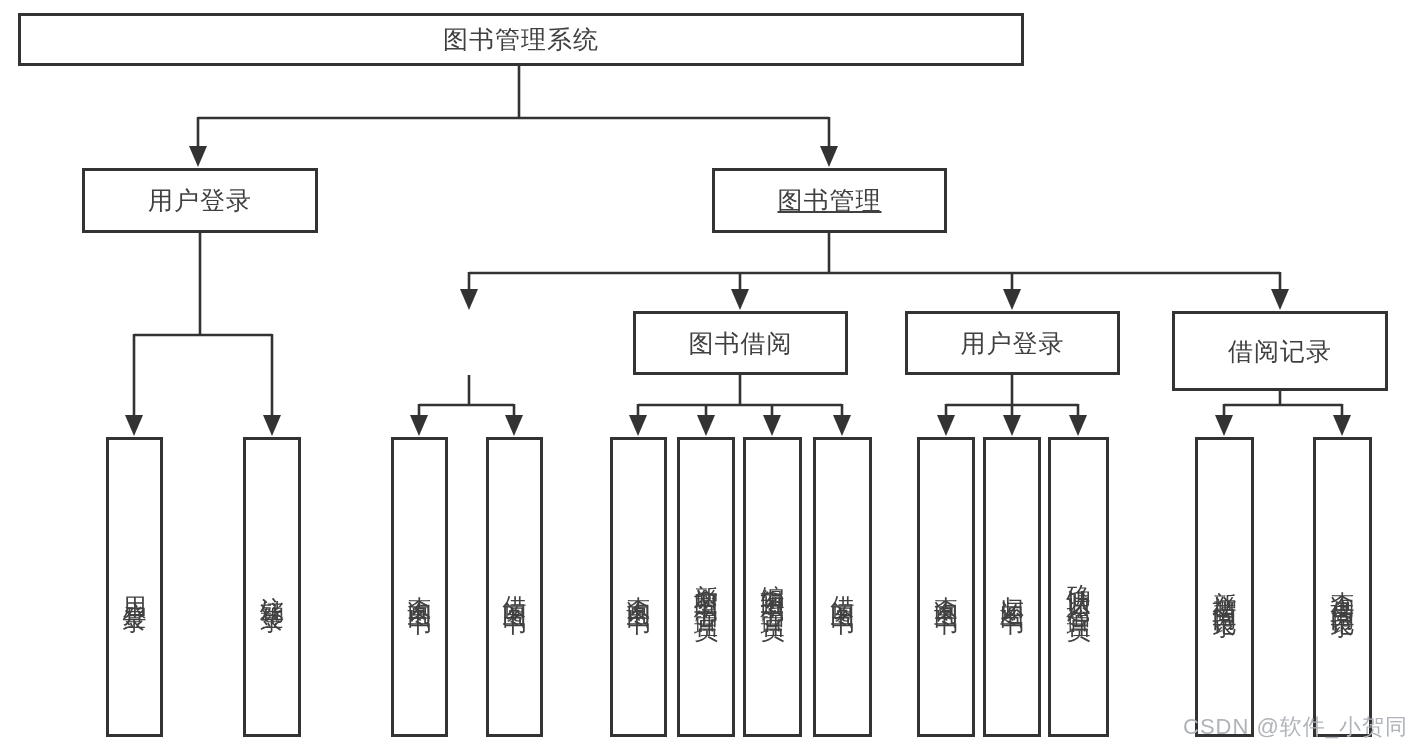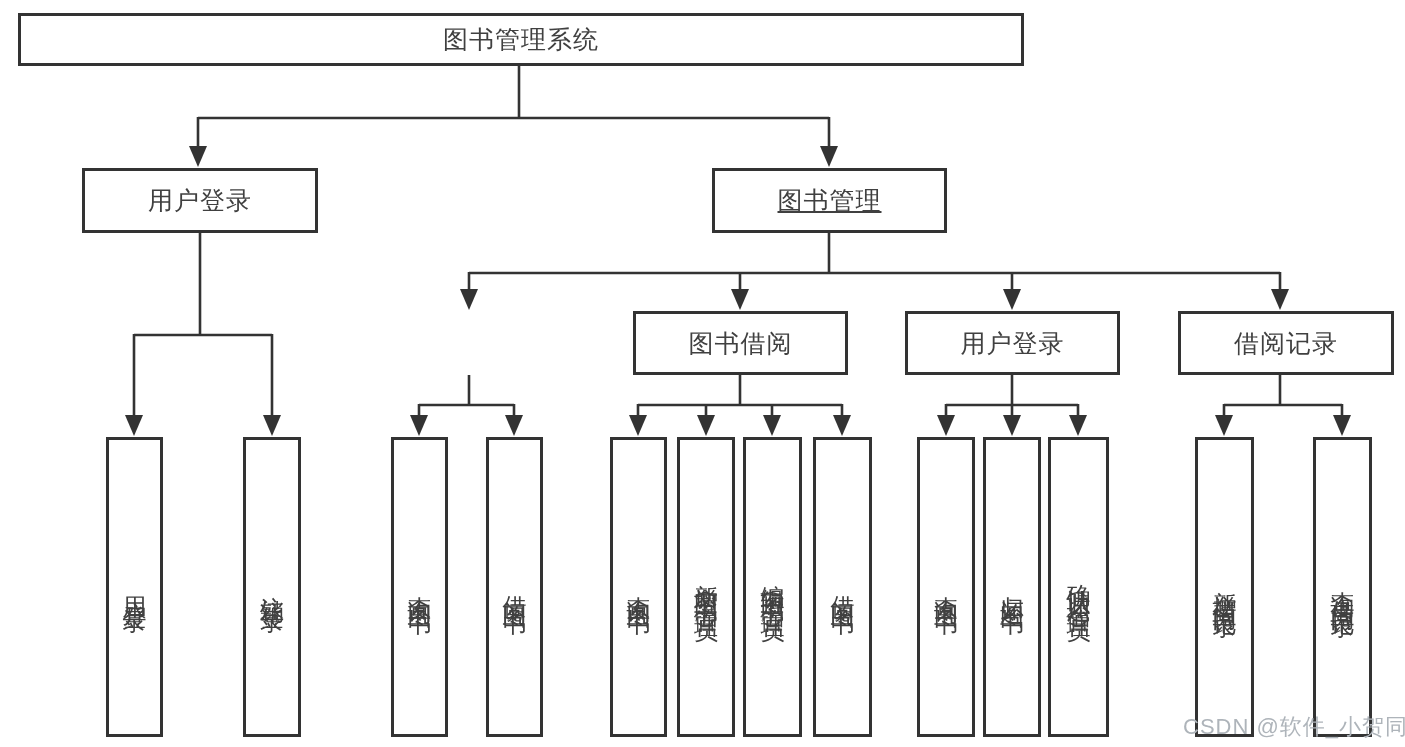--- a/index.html
+++ b/index.html
@@ -126,21 +126,21 @@
     </g>
   </svg>
 
   <div class="node" style="left:2px; top:13px; width:1006px; height:53px;margin-left:16px;">图书管理系统</div>
 
   <div class="node" style="left:82px; top:168px; width:236px; height:65px;">用户登录</div>
   <div class="node" style="left:712px; top:168px; width:235px; height:65px;text-decoration:underline;">图书管理</div>
 
   <div class="node" style="left:633px; top:311px; width:215px; height:64px;">图书借阅</div>
   <div class="node" style="left:905px; top:311px; width:215px; height:64px;">用户登录</div>
-  <div class="node" style="left:1172px; top:311px; width:216px; height:64px;margin-left:6px;">借阅记录</div>
+  <div class="node" style="left:1172px; top:311px; width:216px; height:80px;">借阅记录</div>
 
   <div class="node leaf" style="left:106px; top:437px; width:57px; height:300px;">
     <span class="vtxt">用户登录</span>
   </div>
   <div class="node leaf" style="left:243px; top:437px; width:58px; height:300px;">
     <span class="vtxt">注销登录</span>
   </div>
 
   <div class="node leaf" style="left:391px; top:437px; width:57px; height:300px;">
     <span class="vtxt">查询图书</span>

